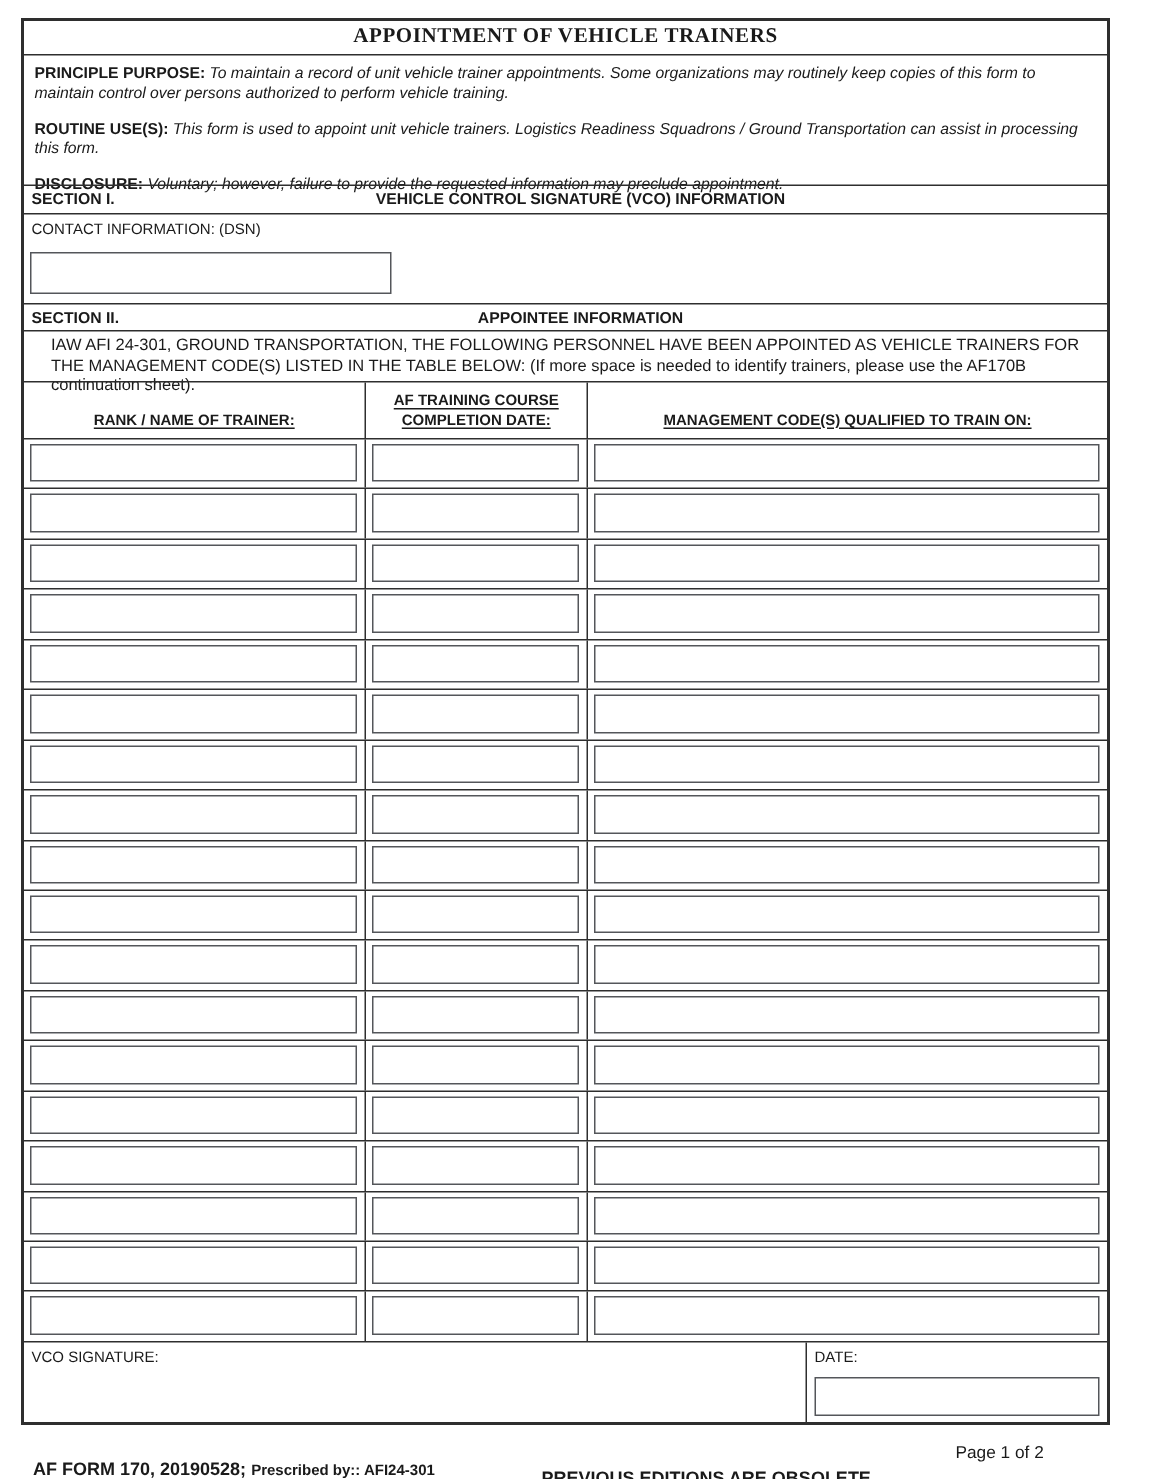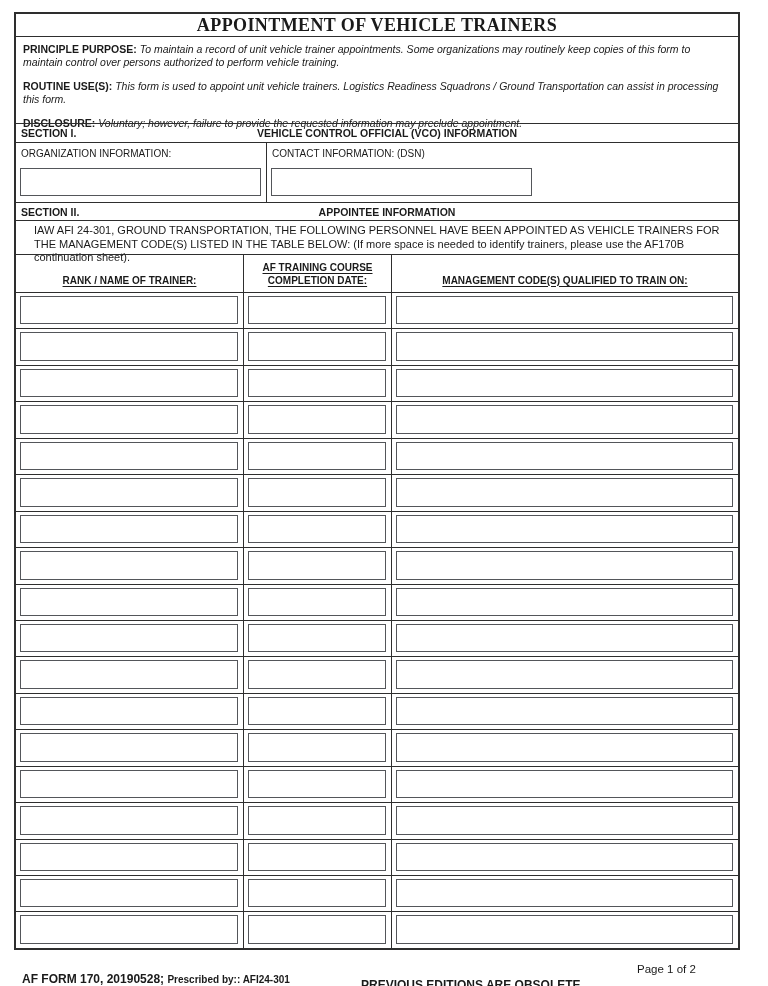--- a/index.html
+++ b/index.html
@@ -26,21 +26,21 @@
   }
   
   .title-bar {
     height: 23px;
     border-bottom: 1px solid #2e2e2e;
     display: flex;
     align-items: center;
     justify-content: center;
     font-family: "Liberation Serif", serif;
     font-weight: bold;
-    font-size: 18px;
+    font-size: 14px;
     letter-spacing: 0.4px;
   }
   
   .notices {
     height: 86px;
     padding: 6px 7px 0 7px;
     font-size: 10.5px;
     line-height: 13px;
   }
   .notice { margin-bottom: 11px; font-style: italic; }
@@ -187,28 +187,24 @@
     <div class="title-bar">APPOINTMENT OF VEHICLE TRAINERS</div>
 
     <div class="notices">
       <div class="notice"><b>PRINCIPLE PURPOSE:</b><span> To maintain a record of unit vehicle trainer appointments.  Some organizations may routinely keep copies of this form to maintain control over persons authorized to perform vehicle training.</span></div>
       <div class="notice"><b>ROUTINE USE(S):</b><span> This form is used to appoint unit vehicle trainers. Logistics Readiness Squadrons / Ground Transportation can assist in processing this form.</span></div>
       <div class="notice"><b>DISCLOSURE:</b><span> Voluntary; however, failure to provide the requested information may preclude appointment.</span></div>
     </div>
 
     <div class="section-bar bar-1">
       <span class="section-id">SECTION I.</span>
-      <span>VEHICLE CONTROL OFFICIAL (VCO) INFORMATION</span>
+      <span>VEHICLE CONTROL SIGNATURE (VCO) INFORMATION</span>
     </div>
 
     <div class="vco-row">
-      <div class="vco-cell">
-        <span class="field-label">ORGANIZATION INFORMATION:</span>
-        <input type="text" class="field-input" value="" style="">
-      </div>
       <div class="vco-cell">
         <span class="field-label">CONTACT INFORMATION: (DSN)</span>
         <input type="text" class="field-input" value="" style="">
       </div>
     </div>
 
     <div class="section-bar bar-2">
       <span class="section-id">SECTION II.</span>
       <span>APPOINTEE INFORMATION</span>
     </div>
@@ -415,20 +411,29 @@
           </div>
           <div class="t-cell">
             <input type="text" class="cell-input" style="">
           </div>
           <div class="t-cell">
             <input type="text" class="cell-input" style="">
           </div>
         </div>
       </div>
 
+    <div class="sig-row">
+      <div class="sig-cell">
+        <span class="field-label">VCO SIGNATURE:</span>
+      </div>
+      <div class="sig-cell">
+        <span class="field-label">DATE:</span>
+        <input type="text" class="date-input" value="" style="">
+      </div>
+    </div>
 
   </div>
 
   <div class="footer">
     <span class="footer-left"><span>AF FORM 170, 20190528;</span> <span class="prescribed">Prescribed by:: AFI24-301</span></span>
     <span class="footer-obsolete">PREVIOUS EDITIONS ARE OBSOLETE</span>
     <span class="footer-page">Page 1 of 2</span>
   </div>
 </div>
 

